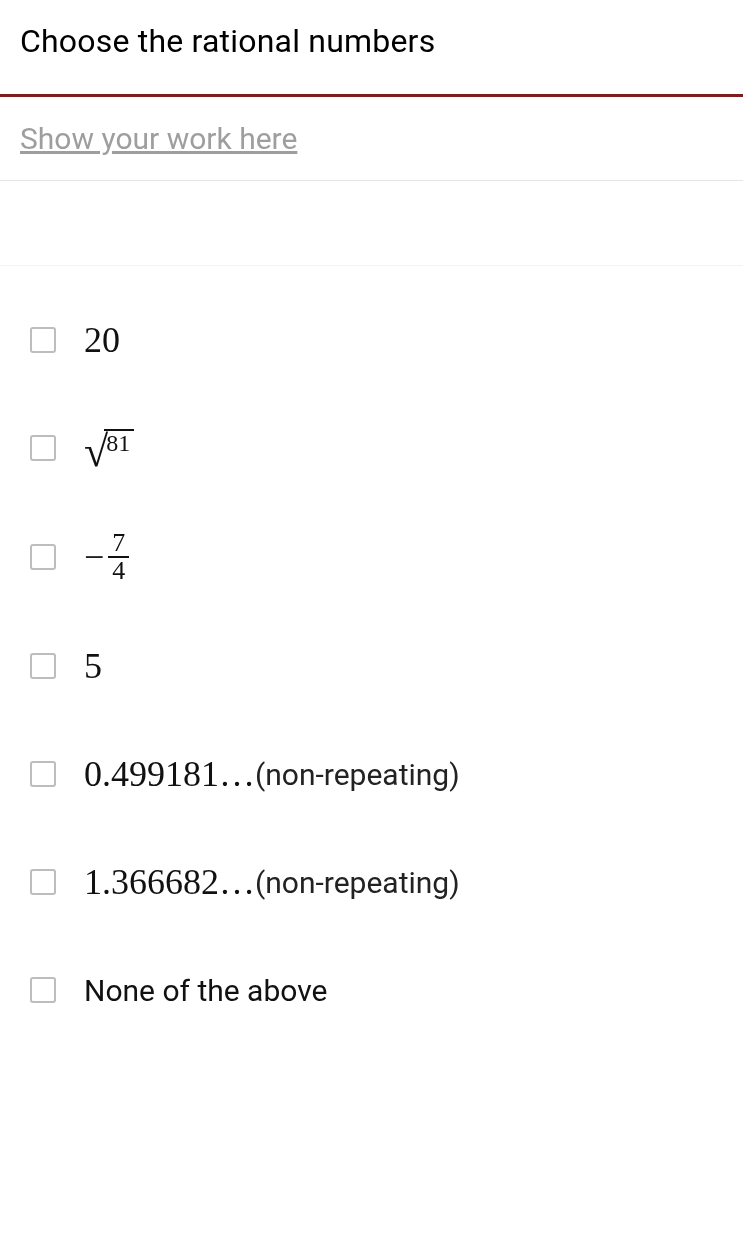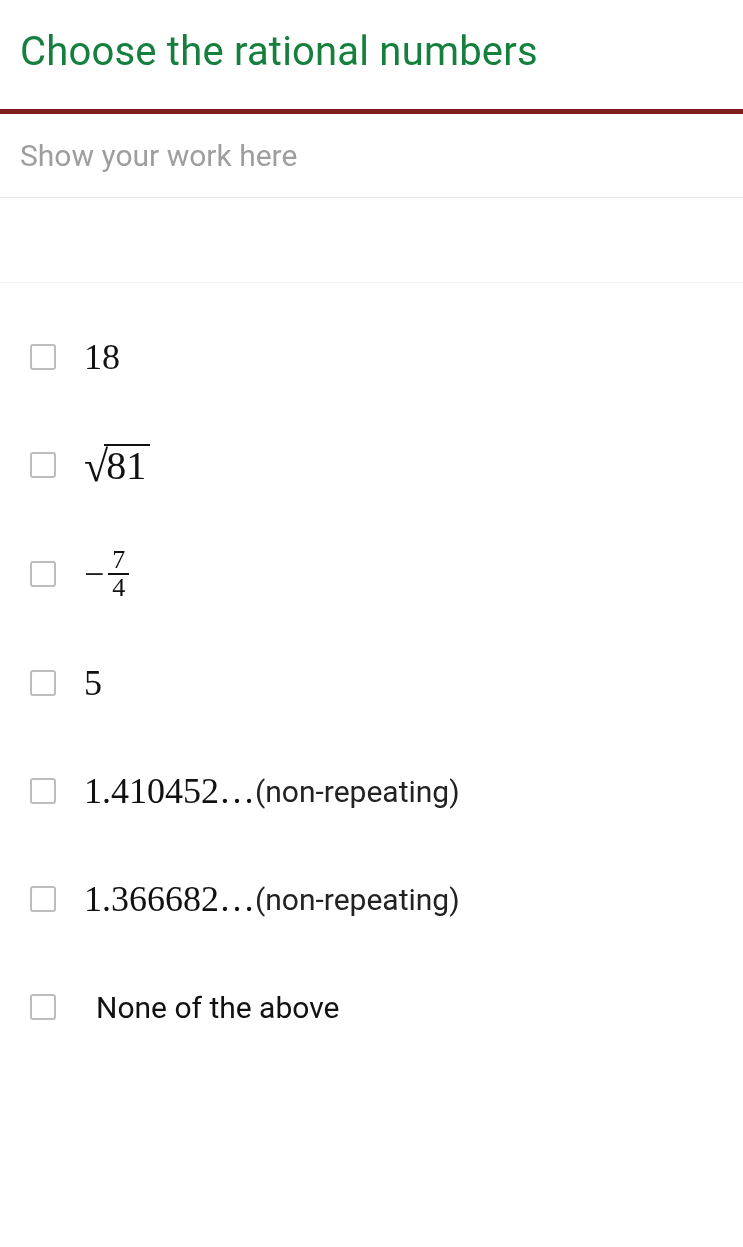--- a/index.html
+++ b/index.html
@@ -5,33 +5,34 @@
   * { box-sizing: border-box; }
   body {
     margin: 0;
     padding: 0;
     font-family: -apple-system, BlinkMacSystemFont, "Segoe UI", Roboto, Helvetica, Arial, sans-serif;
     background: #fff;
     color: #1a1a1a;
     width: 743px;
   }
   .question-title {
-    font-size: 40px;
+    font-size: 32px;
     font-weight: 400;
-    padding: 28px 20px 34px 20px;
-    color: #15803d;
+    padding: 22px 20px 34px 20px;
+    color: #000000;
     letter-spacing: 0.2px;
   }
   .work-area {
-    border-top: 5px solid #7f1d1d;
+    border-top: 3px solid #7f1d1d;
     border-bottom: 1px solid #e5e5e5;
     padding: 24px 20px;
     font-size: 30px;
     color: #9e9e9e;
     font-weight: 400;
+    text-decoration: underline;
   }
   .spacer {
     height: 85px;
     border-bottom: 1px solid #f2f2f2;
   }
   .options {
     padding: 48px 20px 20px 30px;
   }
   .option-row {
     display: flex;
@@ -55,34 +56,34 @@
     color: #111;
     display: flex;
     align-items: center;
   }
   .serif { font-family: "Times New Roman", Times, serif; }
   .annot {
     font-family: -apple-system, BlinkMacSystemFont, "Segoe UI", Roboto, Helvetica, Arial, sans-serif;
     font-size: 30px;
     color: #222;
   }
-  .sans { font-family: -apple-system, BlinkMacSystemFont, "Segoe UI", Roboto, Helvetica, Arial, sans-serif; font-size: 30px; margin-left: 12px; }
+  .sans { font-family: -apple-system, BlinkMacSystemFont, "Segoe UI", Roboto, Helvetica, Arial, sans-serif; font-size: 30px; }
   .sqrt {
     display: inline-flex;
     align-items: flex-start;
     font-family: "Times New Roman", Times, serif;
   }
   .sqrt-sign {
     font-size: 44px;
     line-height: 0.85;
     position: relative;
     top: 4px;
   }
   .sqrt-arg {
-    font-size: 40px;
+    font-size: 24px;
     border-top: 2.5px solid #111;
     padding: 0 4px 0 2px;
     line-height: 1;
     margin-left: -4px;
   }
   .frac-wrap {
     display: inline-flex;
     align-items: center;
     font-family: "Times New Roman", Times, serif;
   }
@@ -108,21 +109,21 @@
 <div class="question-title">Choose the rational numbers</div>
 
 <div class="work-area">Show your work here</div>
 
 <div class="spacer"></div>
 
 <div class="options">
 
   <div class="option-row">
     <div class="checkbox"></div>
-    <div class="option-label serif">18</div>
+    <div class="option-label serif">20</div>
   </div>
 
   <div class="option-row">
     <div class="checkbox"></div>
     <div class="option-label">
       <span class="sqrt">
         <span class="sqrt-sign">√</span>
         <span class="sqrt-arg">81</span>
       </span>
     </div>
@@ -142,21 +143,21 @@
   </div>
 
   <div class="option-row">
     <div class="checkbox"></div>
     <div class="option-label serif">5</div>
   </div>
 
   <div class="option-row">
     <div class="checkbox"></div>
     <div class="option-label">
-      <span class="serif">1.410452…</span>
+      <span class="serif">0.499181…</span>
       <span class="annot">(non-repeating)</span>
     </div>
   </div>
 
   <div class="option-row">
     <div class="checkbox"></div>
     <div class="option-label">
       <span class="serif">1.366682…</span>
       <span class="annot">(non-repeating)</span>
     </div>

